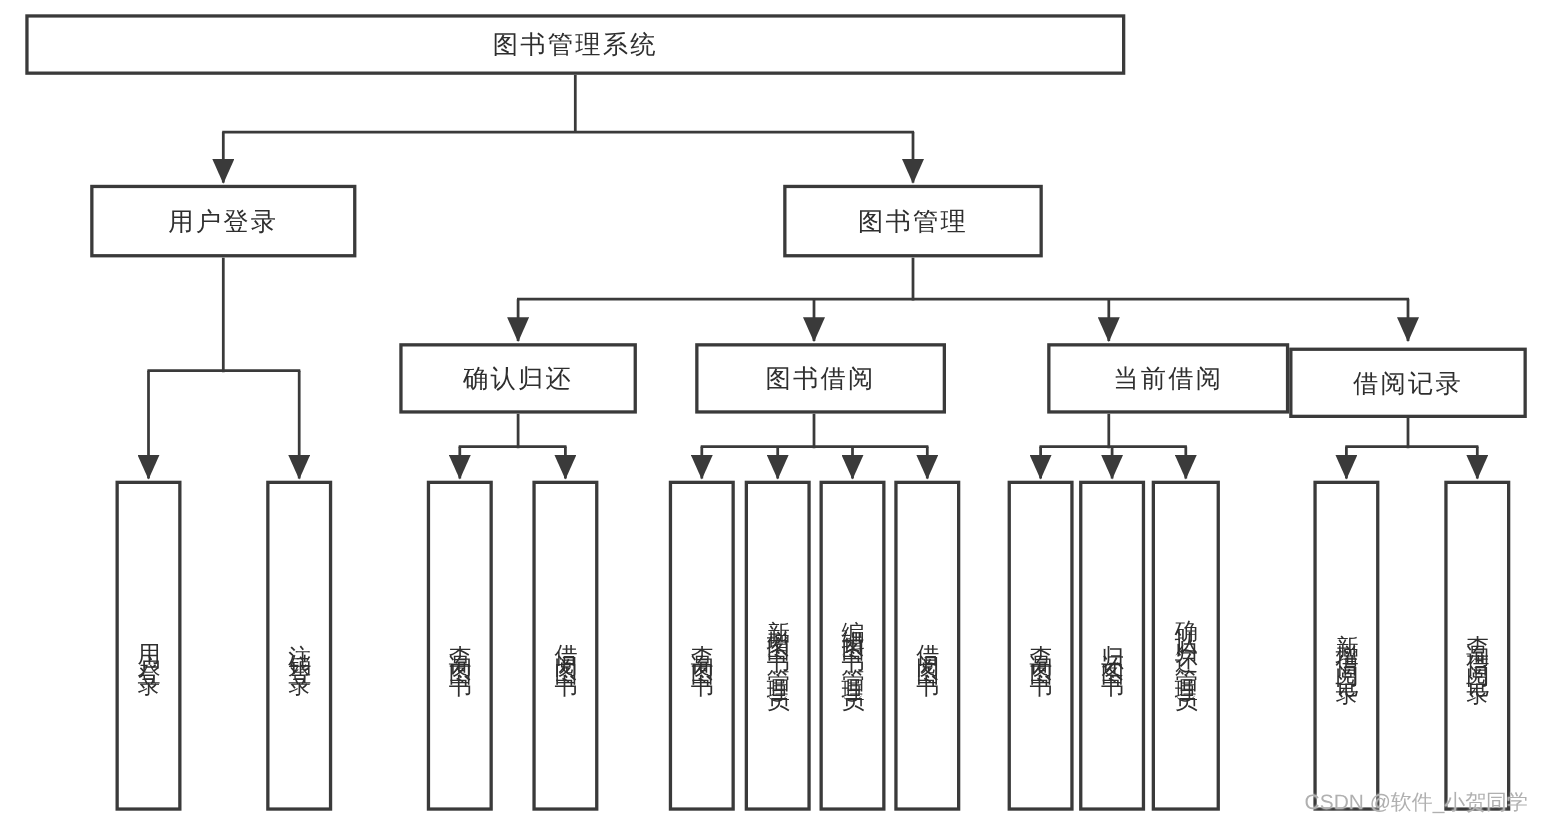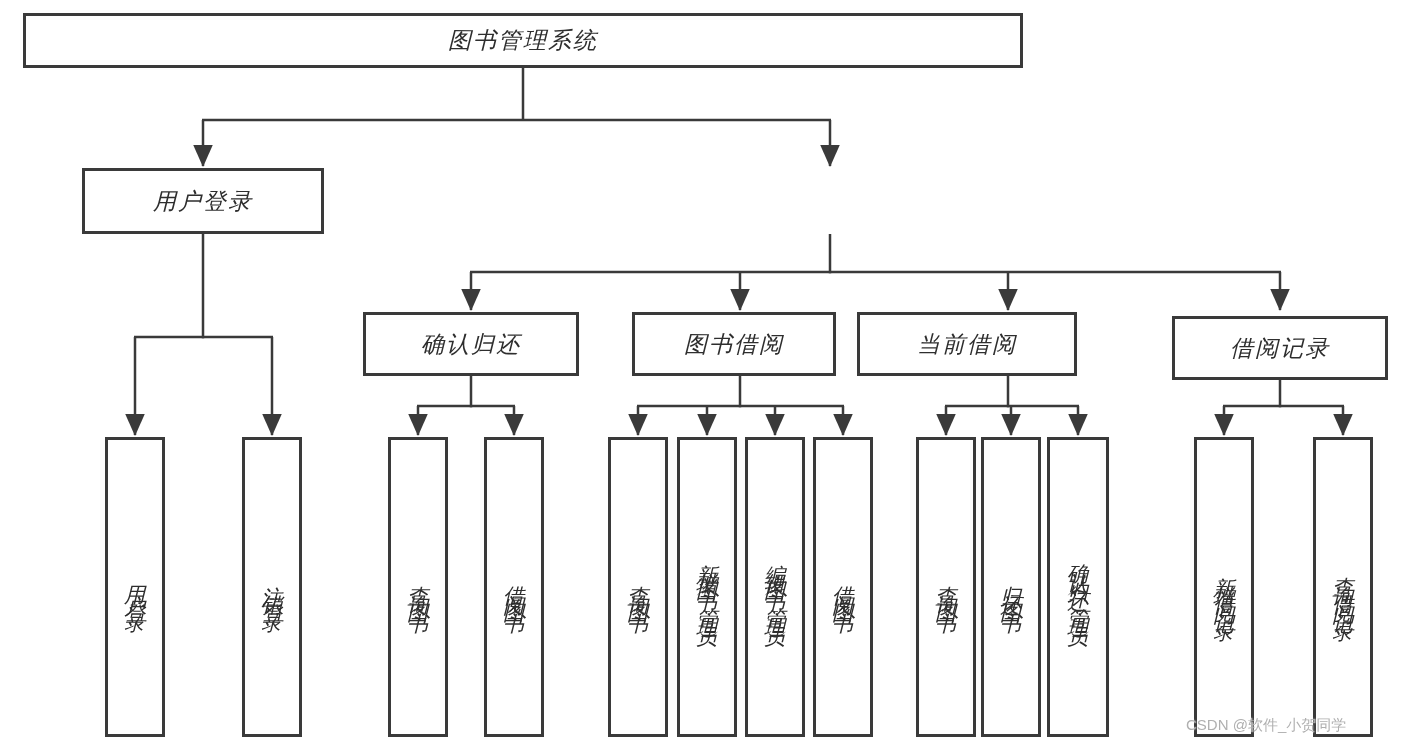--- a/index.html
+++ b/index.html
@@ -7,30 +7,29 @@
     width:1405px;height:747px;position:relative;background:#ffffff;
     font-family:"Liberation Sans","DejaVu Sans",sans-serif;
     overflow:hidden;
   }
   #stage{position:absolute;inset:0;width:1405px;height:747px;}
   svg.connectors{position:absolute;left:0;top:0;pointer-events:none;}
   .node{
     position:absolute;box-sizing:border-box;background:#ffffff;
     border:3px solid #3a3a3a;display:flex;align-items:center;justify-content:center;
     color:#2e2e2e;
-    font-style:italic;
   }
   .h-node span{font-size:23px;letter-spacing:2px;white-space:nowrap;}
   .leaf span{
     writing-mode:vertical-rl;text-orientation:mixed;
     font-size:21px;letter-spacing:9px;line-height:1;
   }
   .watermark{
     position:absolute;left:1186px;top:716px;width:214px;
-    font-size:15px;color:#b0b0b0;white-space:nowrap;
+    font-size:19px;color:#b0b0b0;white-space:nowrap;
     text-shadow:0 0 2px #ffffff;
   }
 </style>
 </head>
 <body>
 
 <div id="stage">
 
   <svg class="connectors" width="1405" height="747" viewBox="0 0 1405 747">
     <defs>
@@ -70,28 +69,31 @@
     </g>
   </svg>
 
   <div class="node h-node" style="left:23px;top:13px;width:1000px;height:55px">
     <span>图书管理系统</span>
   </div>
 
   <div class="node h-node" style="left:82px;top:168px;width:242px;height:66px">
     <span>用户登录</span>
   </div>
+  <div class="node h-node" style="left:712px;top:168px;width:236px;height:66px">
+    <span>图书管理</span>
+  </div>
 
   <div class="node h-node" style="left:363px;top:312px;width:216px;height:64px">
     <span>确认归还</span>
   </div>
-  <div class="node h-node" style="left:632px;top:312px;width:204px;height:64px">
+  <div class="node h-node" style="left:632px;top:312px;width:228px;height:64px">
     <span>图书借阅</span>
   </div>
-  <div class="node h-node" style="left:857px;top:312px;width:220px;height:64px">
+  <div class="node h-node" style="left:952px;top:312px;width:220px;height:64px">
     <span>当前借阅</span>
   </div>
   <div class="node h-node" style="left:1172px;top:316px;width:216px;height:64px">
     <span>借阅记录</span>
   </div>
 
   <div class="node leaf" style="left:105px;top:437px;width:60px;height:300px">
     <span>用户登录</span>
   </div>
   <div class="node leaf" style="left:242px;top:437px;width:60px;height:300px">

